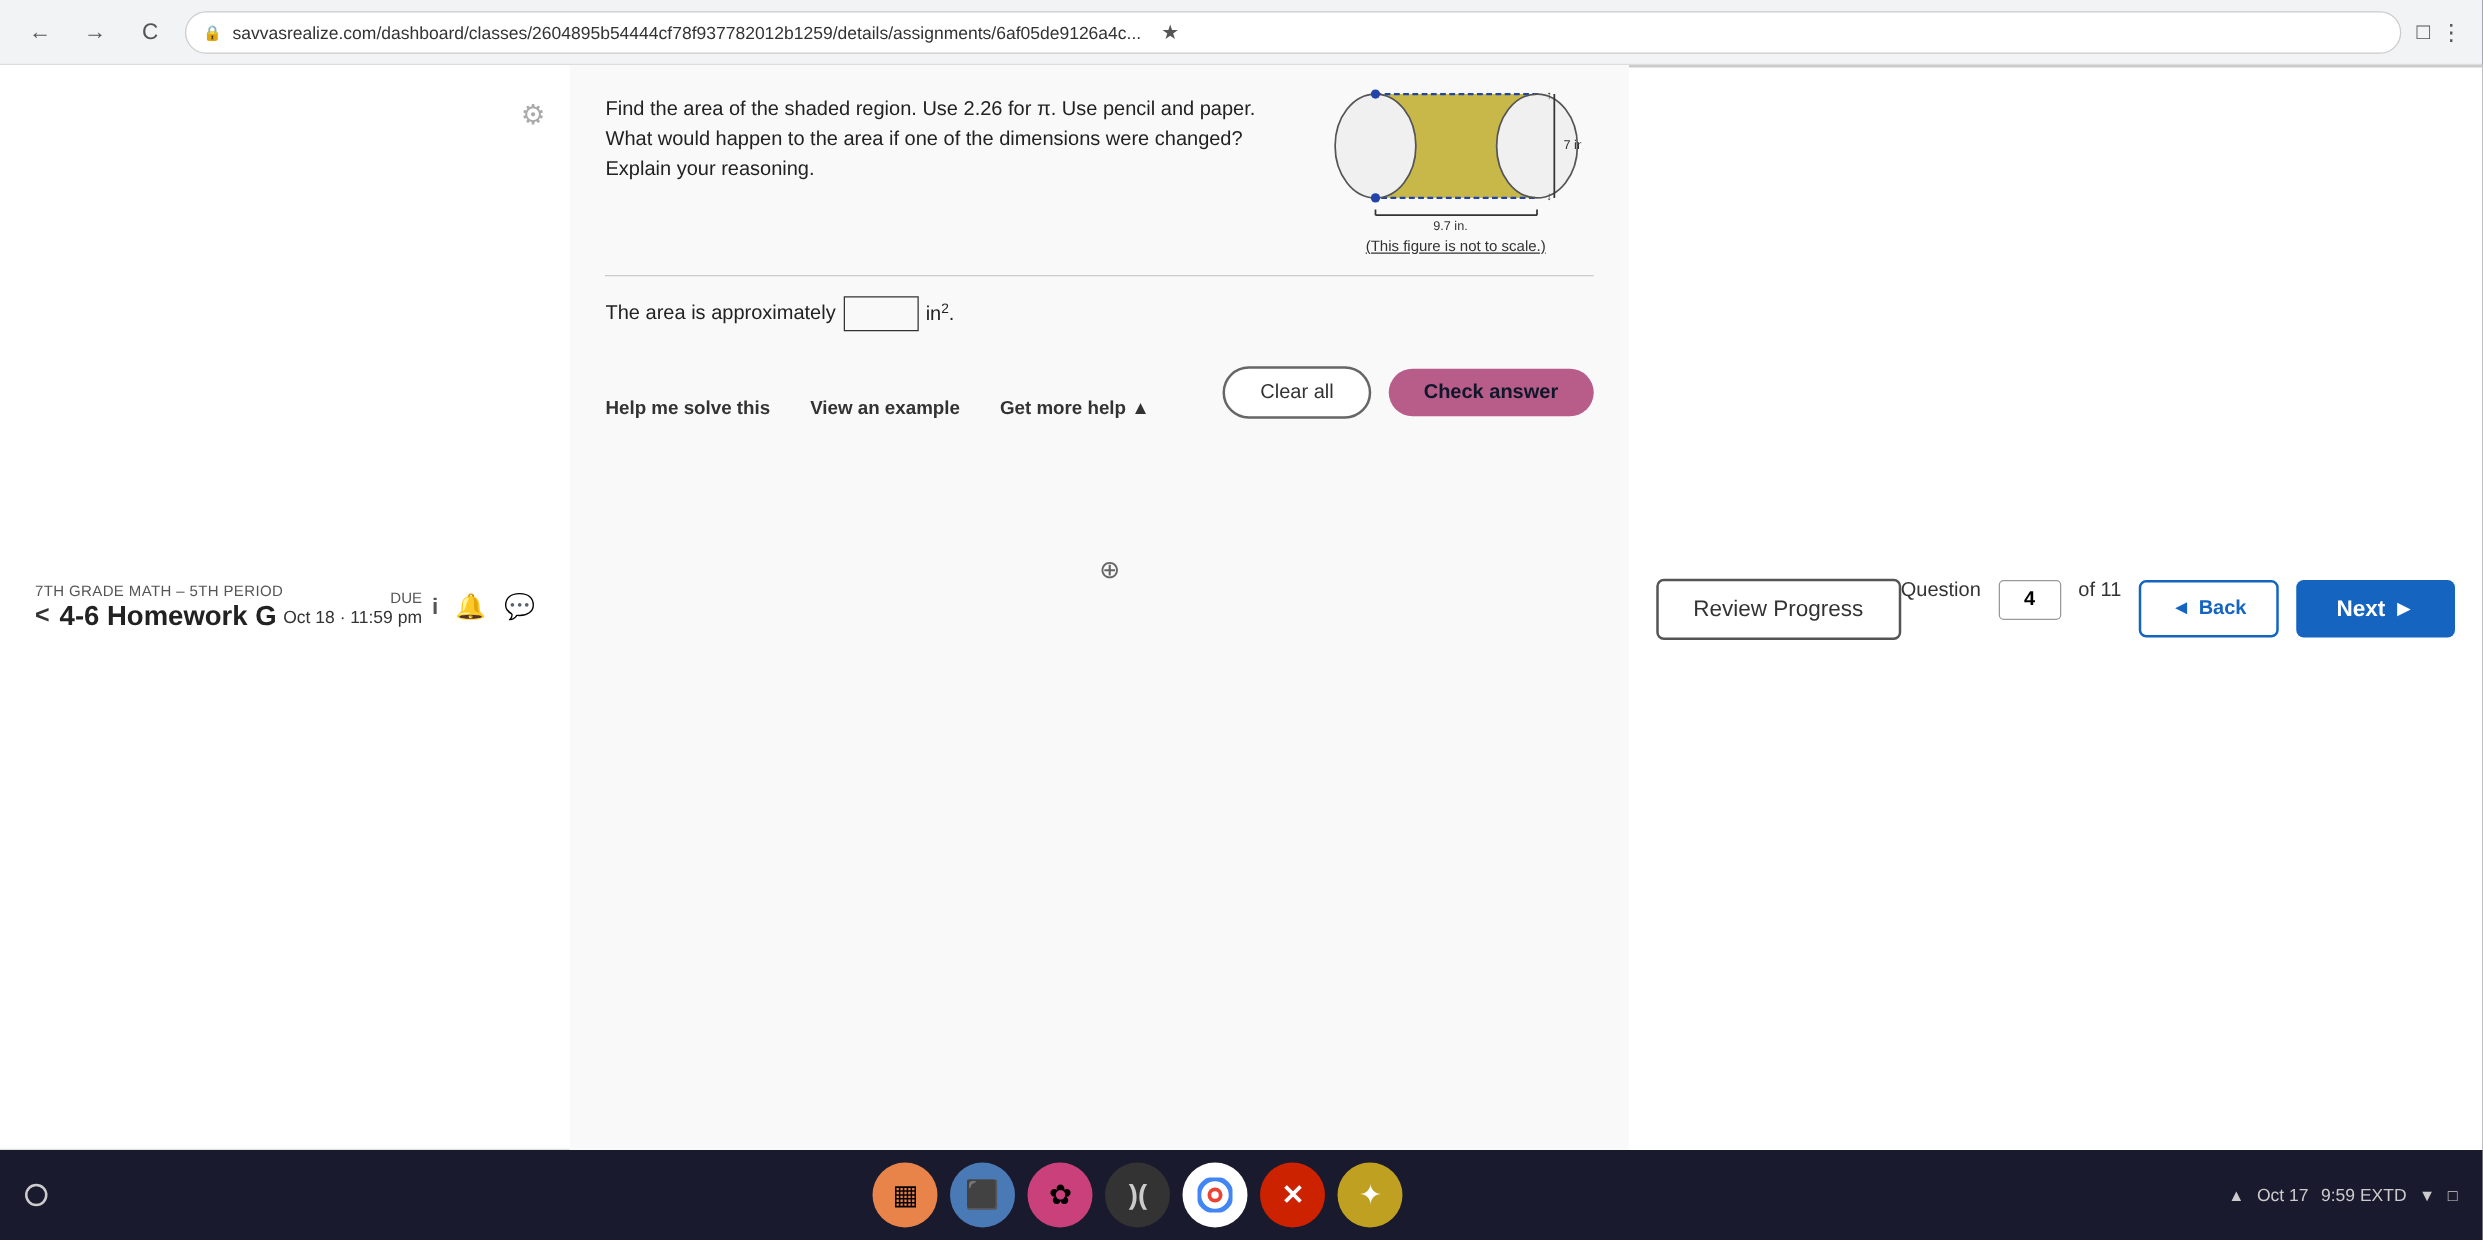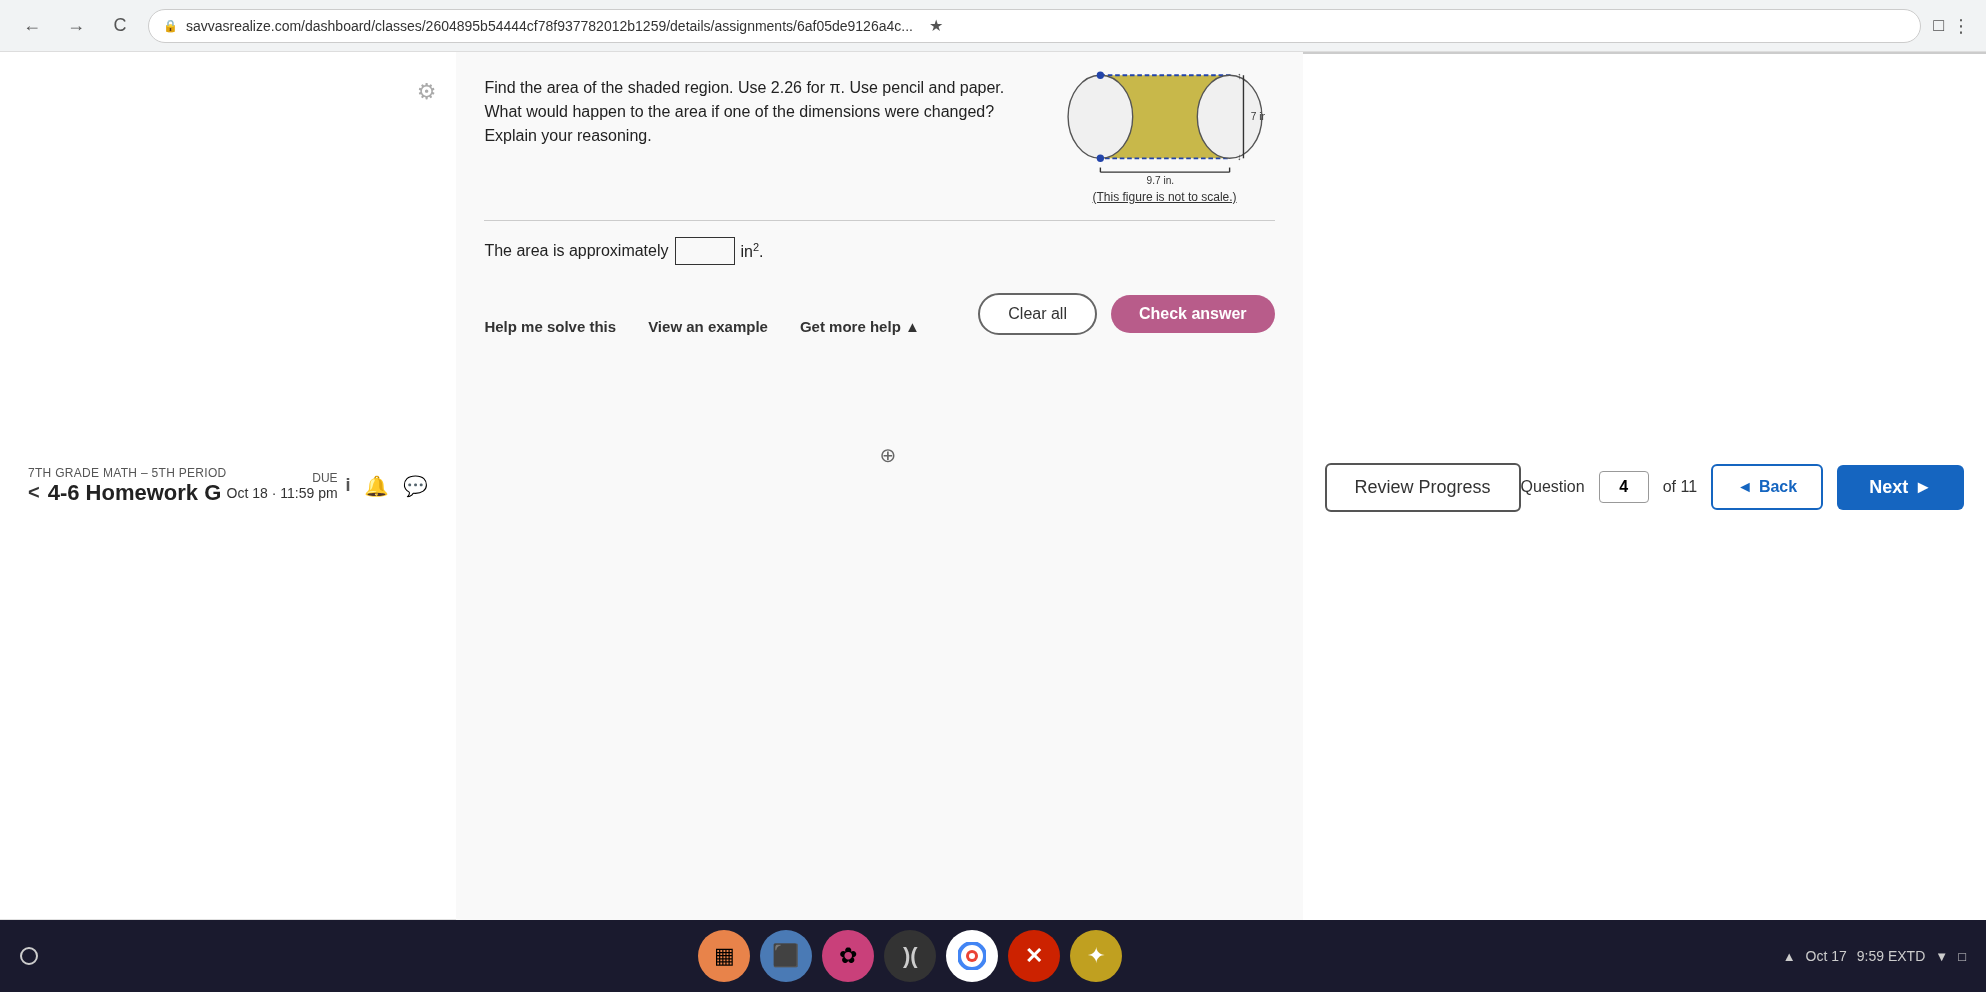--- a/index.html
+++ b/index.html
@@ -213,21 +213,21 @@
       color: #333;
       cursor: pointer;
     }
     .check-answer-btn {
       padding: 10px 28px;
       border: none;
       border-radius: 30px;
       background: #b85c8a;
       font-size: 16px;
       font-weight: 600;
-      color: #ffffff;
+      color: #0f172a;
       cursor: pointer;
     }
 
     
     .footer-nav {
       background: white;
       border-top: 2px solid #ccc;
       padding: 14px 22px;
       display: flex;
       align-items: center;
@@ -238,21 +238,20 @@
       border-radius: 6px;
       background: white;
       font-size: 18px;
       font-weight: 500;
       color: #333;
       cursor: pointer;
     }
     .footer-spacer { flex: 1; }
     .question-nav {
       display: flex;
-      align-items: center;
       gap: 14px;
     }
     .question-label { font-size: 16px; color: #333; }
     .question-input {
       width: 50px;
       height: 32px;
       border: 1px solid #999;
       border-radius: 4px;
       text-align: center;
       font-size: 16px;

